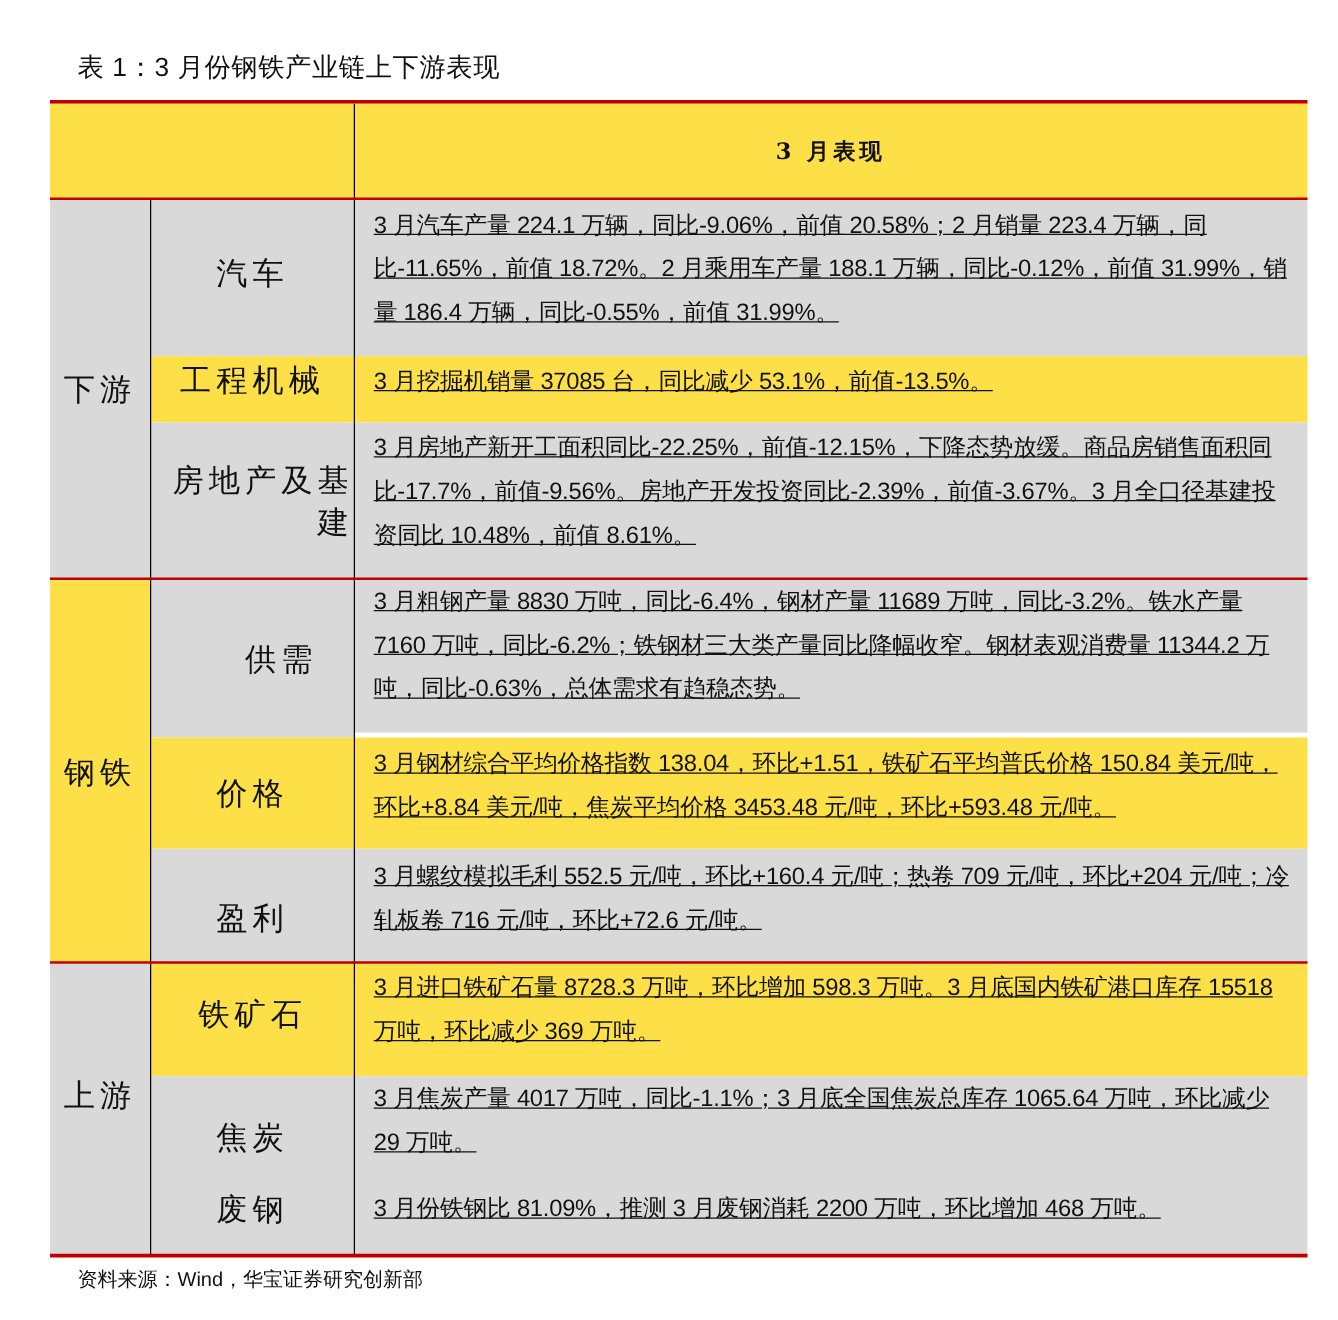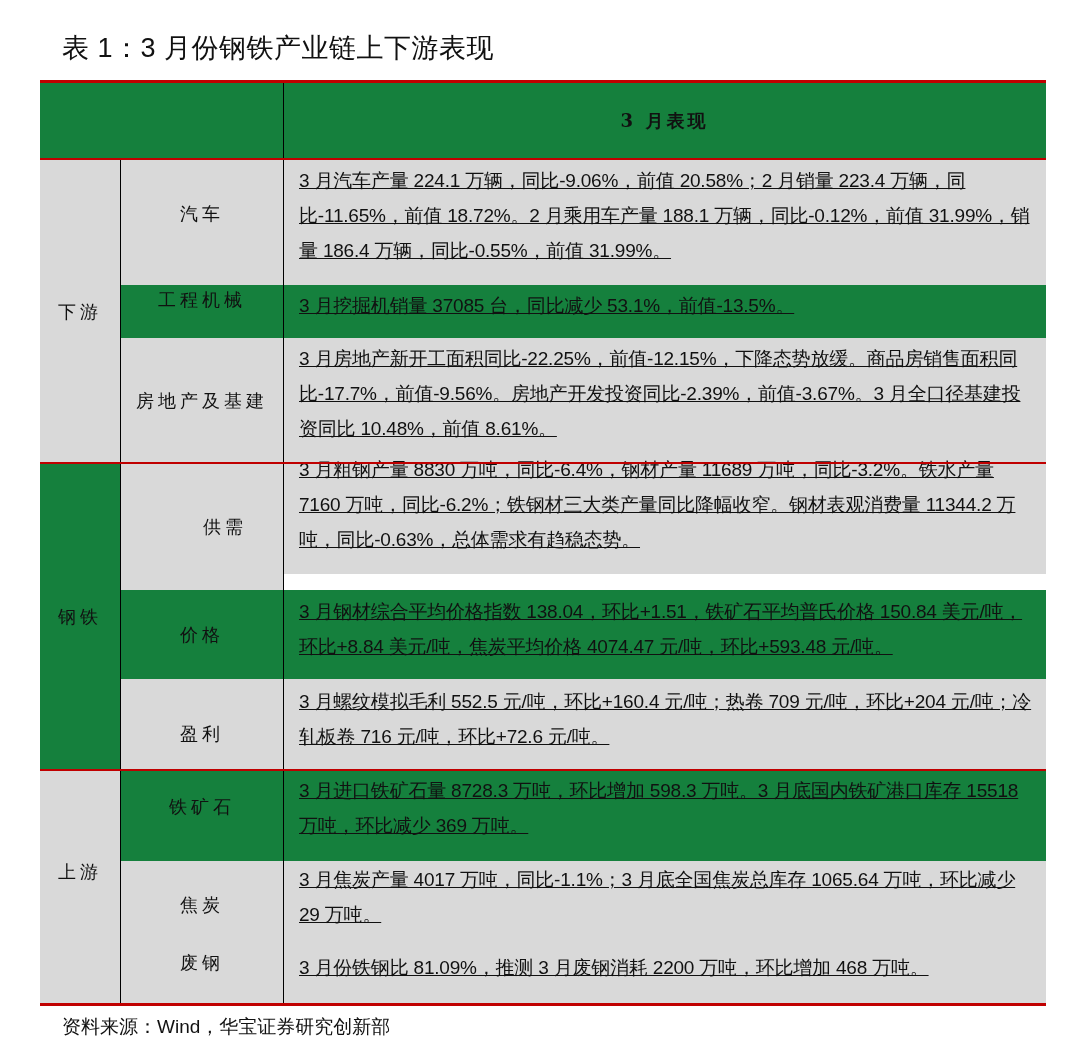--- a/index.html
+++ b/index.html
@@ -1,29 +1,29 @@
 <!DOCTYPE html>
 <html><head>
 <meta charset="utf-8">
 <style>
   html, body { margin: 0; padding: 0; background: #ffffff; }
   body { width: 1070px; height: 1056px; position: relative; overflow: hidden;
          font-family: "Liberation Sans", "DejaVu Sans", sans-serif; color: #111; }
-  .title { position: absolute; left: 62px; top: 30px; font-size: 27px; letter-spacing: 0.5px; }
+  .title { position: absolute; left: 62px; top: 40px; font-size: 21px; letter-spacing: 0.5px; }
   .tbl { position: absolute; left: 40px; top: 80px; width: 1006px; }
   .red-thick { position: absolute; left: 0; width: 1006px; height: 3px; background: #c00000; }
   .red-thin { position: absolute; left: 0; width: 1006px; height: 2px; background: #c00000; z-index: 3; }
   .cell { position: absolute; box-sizing: border-box; display: flex; align-items: center; }
   .gray { background: #d9d9d9; }
-  .white { background: #15803d; }
-  .serif { font-family: "DejaVu Serif", "Liberation Serif", serif; font-size: 18px; letter-spacing: 4px; justify-content: center; text-align: left; }
+  .white { background: #fde047; }
+  .serif { font-family: "DejaVu Serif", "Liberation Serif", serif; font-size: 25px; letter-spacing: 4px; justify-content: center; text-align: right; }
   .body-text { font-size: 19px; line-height: 35px; padding: 0 12px 0 15px; letter-spacing: -0.2px; text-decoration: underline; }
   .vline { position: absolute; width: 1px; background: #000; z-index: 2; }
   .hdr { font-family: "DejaVu Serif", "Liberation Serif", serif; font-weight: bold; font-size: 18px; letter-spacing: 3px; justify-content: center; }
-  .source { position: absolute; left: 62px; top: 1014px; font-size: 19px; }
+  .source { position: absolute; left: 62px; top: 1014px; font-size: 16px; }
 </style>
 </head>
 <body>
 
 <div class="title">表 1：3 月份钢铁产业链上下游表现</div>
 
 <div class="tbl">
 
   <div class="red-thick" style="top:0;"></div>
 
@@ -43,24 +43,24 @@
   <div class="cell white body-text" style="left:244px;top:205px;width:762px;height:53px;align-items:flex-start;padding-top:3px;">3 月挖掘机销量 37085 台，同比减少 53.1%，前值-13.5%。</div>
 
   <div class="cell gray serif" style="left:81px;top:258px;width:162px;height:125px;">房地产及基建</div>
   <div class="cell gray body-text" style="left:244px;top:258px;width:762px;height:125px;align-items:flex-start;padding-top:3px;">3 月房地产新开工面积同比-22.25%，前值-12.15%，下降态势放缓。商品房销售面积同比-17.7%，前值-9.56%。房地产开发投资同比-2.39%，前值-3.67%。3 月全口径基建投资同比 10.48%，前值 8.61%。</div>
 
   <div class="red-thin" style="top:382px;"></div>
 
   <div class="cell white serif" style="left:0;top:384px;width:80px;height:306px;">钢铁</div>
 
   <div class="cell gray serif" style="left:81px;top:384px;width:162px;height:126px;padding-left:46px;">供需</div>
-  <div class="cell gray body-text" style="left:244px;top:368px;width:762px;height:126px;align-items:flex-start;padding-top:4px;">3 月粗钢产量 8830 万吨，同比-6.4%，钢材产量 11689 万吨，同比-3.2%。铁水产量 7160 万吨，同比-6.2%；铁钢材三大类产量同比降幅收窄。钢材表观消费量 11344.2 万吨，同比-0.63%，总体需求有趋稳态势。</div>
+  <div class="cell gray body-text" style="left:244px;top:380px;width:762px;height:126px;align-items:flex-start;padding-top:4px;">3 月粗钢产量 8830 万吨，同比-6.4%，钢材产量 11689 万吨，同比-3.2%。铁水产量 7160 万吨，同比-6.2%；铁钢材三大类产量同比降幅收窄。钢材表观消费量 11344.2 万吨，同比-0.63%，总体需求有趋稳态势。</div>
 
   <div class="cell white serif" style="left:81px;top:510px;width:162px;height:89px;">价格</div>
-  <div class="cell white body-text" style="left:244px;top:510px;width:762px;height:89px;align-items:flex-start;padding-top:4px;">3 月钢材综合平均价格指数 138.04，环比+1.51，铁矿石平均普氏价格 150.84 美元/吨，环比+8.84 美元/吨，焦炭平均价格 4074.47 元/吨，环比+593.48 元/吨。</div>
+  <div class="cell white body-text" style="left:244px;top:510px;width:762px;height:89px;align-items:flex-start;padding-top:4px;">3 月钢材综合平均价格指数 138.04，环比+1.51，铁矿石平均普氏价格 150.84 美元/吨，环比+8.84 美元/吨，焦炭平均价格 3453.48 元/吨，环比+593.48 元/吨。</div>
 
   <div class="cell gray serif" style="left:81px;top:599px;width:162px;height:110px;">盈利</div>
   <div class="cell gray body-text" style="left:244px;top:599px;width:762px;height:91px;align-items:flex-start;padding-top:5px;">3 月螺纹模拟毛利 552.5 元/吨，环比+160.4 元/吨；热卷 709 元/吨，环比+204 元/吨；冷轧板卷 716 元/吨，环比+72.6 元/吨。</div>
 
   <div class="red-thin" style="top:689px;"></div>
 
   <div class="cell gray serif" style="left:0;top:691px;width:80px;height:233px;align-items:flex-start;padding-top:89px;">上游</div>
 
   <div class="cell white serif" style="left:81px;top:691px;width:162px;height:90px;align-items:flex-start;padding-top:24px;">铁矿石</div>
   <div class="cell white body-text" style="left:244px;top:691px;width:762px;height:90px;align-items:flex-start;padding-top:2px;">3 月进口铁矿石量 8728.3 万吨，环比增加 598.3 万吨。3 月底国内铁矿港口库存 15518 万吨，环比减少 369 万吨。</div>

